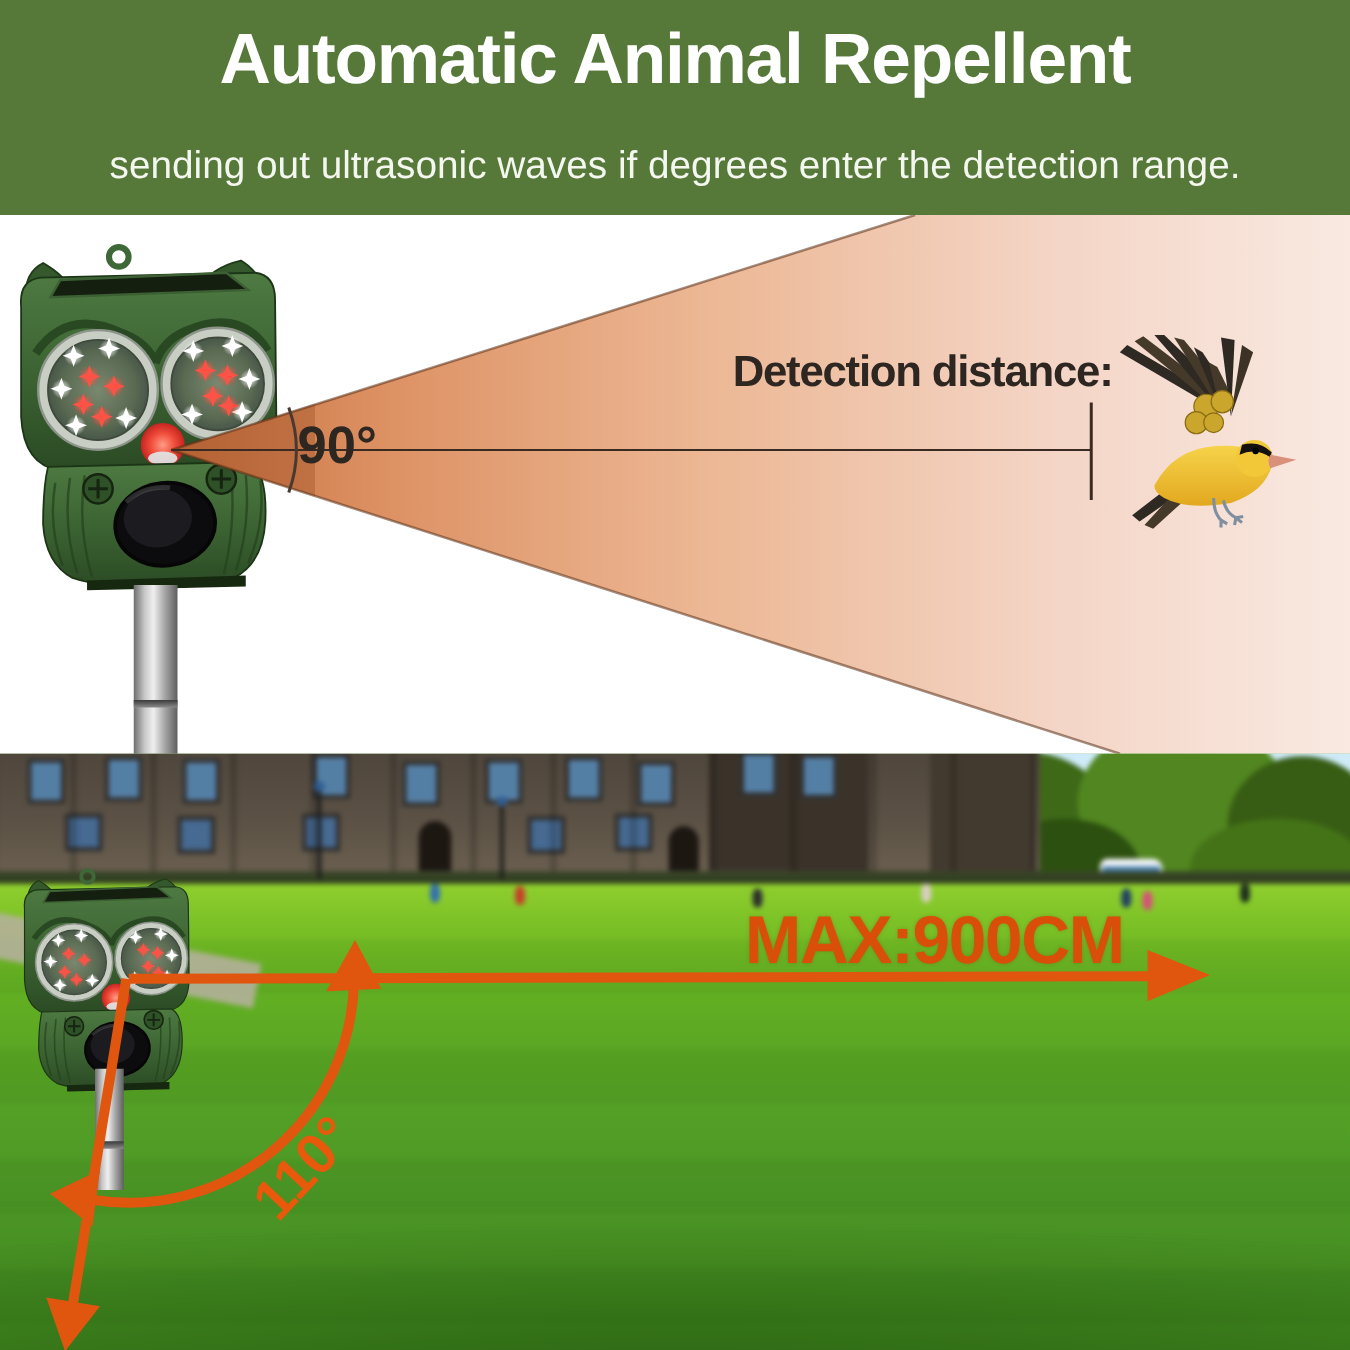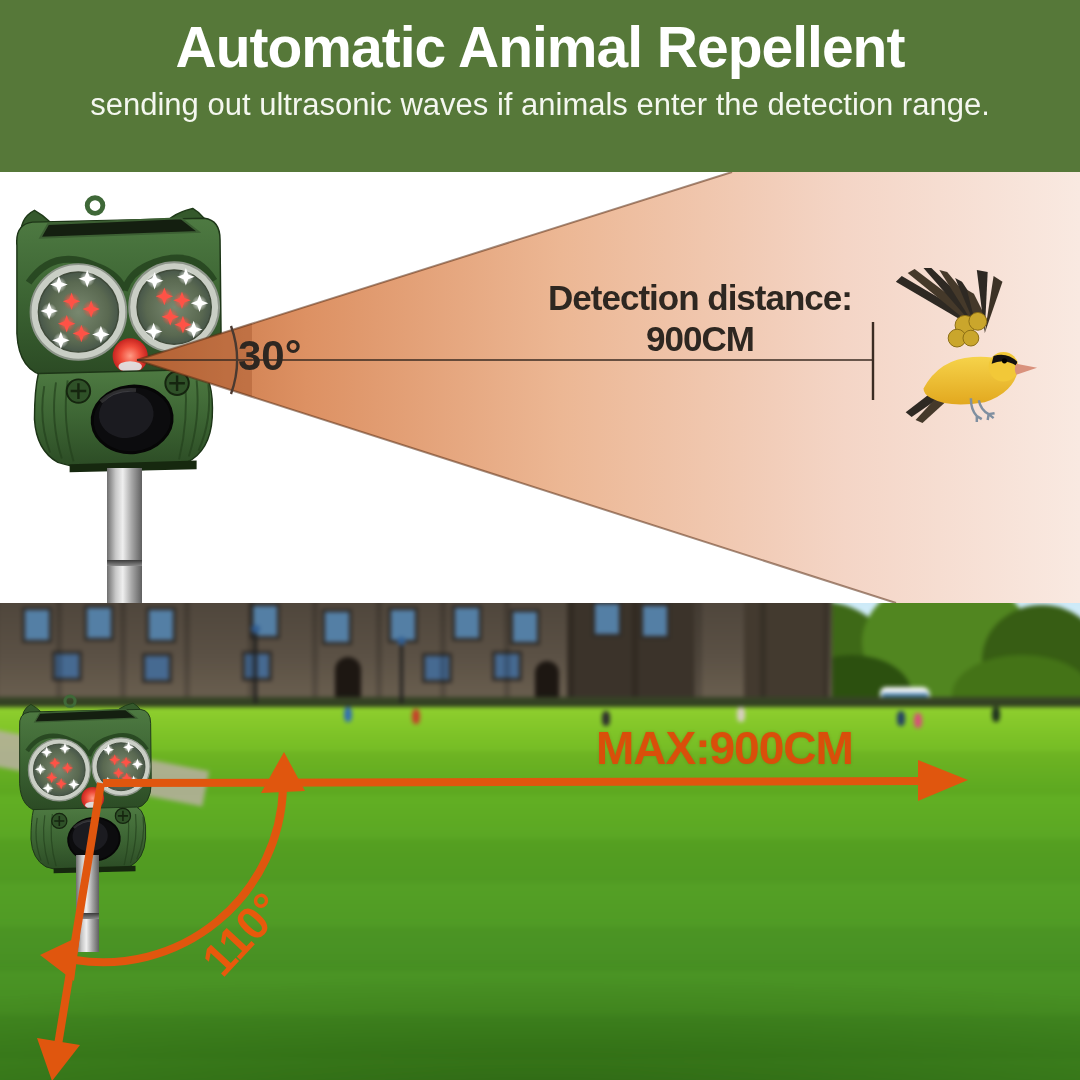--- a/index.html
+++ b/index.html
@@ -2,38 +2,38 @@
 <html><head>
 <meta charset="utf-8">
 <style>
   html,body{margin:0;padding:0;background:#222;}
   .canvas{position:relative;width:1080px;height:1080px;overflow:hidden;background:#fff;
           font-family:"Liberation Sans",sans-serif;}
   .defs-svg{position:absolute;width:0;height:0;}
 
   
   .hero{position:absolute;left:0;top:0;width:1080px;height:172px;background:#567839;
-        display:flex;flex-direction:column;align-items:center;justify-content:flex-start;}
+        display:flex;flex-direction:column;align-items:center;justify-content:flex-start;gap:27px;}
   .hero h1{margin:14px 0 6px 0;font-size:57px;font-weight:bold;letter-spacing:-1px;color:#fff;}
   .hero p{margin:1px 0;font-size:31px;color:#f4f7ef;font-weight:normal;}
 
   
   .diagram{position:absolute;left:0;top:172px;width:1080px;height:431px;background:#fff;}
   .cone{position:absolute;left:0;top:0;}
   .owl-wrap{position:absolute;}
   .top-owl{left:5px;top:13px;width:225px;height:293px;}
   .small-owl{left:12px;top:85px;width:145px;height:189px;}
   .owl-wrap svg{width:100%;height:100%;}
   .pole{position:absolute;background:linear-gradient(90deg,#6e6e6e 0%,#c8c8c8 25%,#efefef 45%,#a8a8a8 70%,#5f5f5f 100%);}
   .pole-top{left:107px;top:296px;width:35px;height:135px;}
   .pole-small{left:76px;top:252px;width:23px;height:97px;}
   .pole .ring{position:absolute;left:0;width:100%;height:6px;background:linear-gradient(180deg,#3a3a3a,#8a8a8a);}
   .label{position:absolute;color:#2e2721;text-align:center;}
   .angle60{left:238px;top:160px;font-size:42px;font-weight:600;}
-  .det{left:510px;top:106px;width:380px;font-size:35px;font-weight:bold;letter-spacing:-1px;line-height:1.16;}
+  .det{left:510px;top:106px;width:380px;font-size:35px;font-weight:bold;letter-spacing:-1px;line-height:1.16;text-align:right;}
   .ultra{left:175px;top:300px;width:330px;font-size:34px;font-weight:600;letter-spacing:-1px;line-height:1.15;color:#38322c;}
   .bird{position:absolute;left:886px;top:96px;}
 
   
   .photo{position:absolute;left:0;top:603px;width:1080px;height:477px;overflow:hidden;background:#5a9a2e;}
   .scene{position:absolute;left:-8px;top:-8px;width:1096px;height:493px;filter:blur(2.2px) saturate(1.12);}
   .scene>div{position:absolute;}
   .sky{left:0;top:0;width:1096px;height:180px;background:linear-gradient(180deg,#cfe9f6,#e9f5fa);}
   .trees{left:760px;top:0;width:336px;height:158px;}
   .blob{position:absolute;border-radius:50%;}
@@ -54,21 +54,21 @@
   .lawn{left:0;top:112px;width:1096px;height:381px;
     background:
       repeating-linear-gradient(180deg,rgba(10,50,0,0) 0 44px,rgba(10,50,0,.06) 44px 88px),
       radial-gradient(140% 50% at 50% 100%, rgba(10,40,0,.25), rgba(0,0,0,0) 60%),
       linear-gradient(180deg,#93cc3c 0%,#7fbd34 9%,#68ad2f 22%,#5ca02f 40%,#539630 62%,#4a8a2a 82%,#417d25 100%);}
   .person{position:absolute;width:8px;height:15px;border-radius:40%;}
   .path{left:-34px;top:152px;width:250px;height:36px;background:#b7b0a2;opacity:.85;transform:rotate(11deg);}
   .lamp{position:absolute;width:3px;background:#1d1d1d;}
   .lamp::after{content:"";position:absolute;left:-3px;top:-6px;width:9px;height:8px;border-radius:50%;background:#355d8c;}
   .ann{position:absolute;left:0;top:0;}
-  .max-label{position:absolute;left:596px;top:118px;width:300px;font-size:46px;font-weight:bold;
+  .max-label{position:absolute;left:596px;top:118px;width:300px;font-size:54px;font-weight:bold;
              letter-spacing:-1px;color:#d94f0a;text-shadow:0 0 3px rgba(120,40,0,.25);}
   .deg-label{position:absolute;left:196px;top:304px;font-size:46px;font-weight:bold;color:#e8590c;
              transform:rotate(-47deg);}
 </style>
 </head>
 <body>
 
 <div class="canvas">
 
   <svg class="defs-svg" aria-hidden="true">
@@ -186,21 +186,21 @@
           <circle cx="176" cy="203" r="12" fill="#2f5128" stroke="#15250f" stroke-width="2"></circle>
           <path d="M168 203 H184 M176 195 V211" stroke="#15250f" stroke-width="2.5"></path>
         </g>
         <path d="M66 286 L196 282 L196 291 L66 294 Z" fill="#16280f"></path>
       </symbol>
     </defs>
   </svg>
 
   <header class="hero">
     <h1>Automatic Animal Repellent</h1>
-    <p>sending out ultrasonic waves if animals enter the detection range.</p>
+    <p>sending out ultrasonic waves if degrees enter the detection range.</p>
   </header>
 
   <section class="diagram">
     <div class="owl-wrap top-owl">
       <svg viewBox="0 0 230 300">
           <use href="#owl"></use>
         </svg>
     </div>
     <div class="pole pole-top">
       <div class="ring" style="top:92px"></div>
@@ -218,24 +218,23 @@
       </defs>
       <polygon points="137,188 732,0 1080,0 1080,431 896,431" fill="url(#coneGrad)"></polygon>
       <polygon points="137,188 252,151 252,225" fill="rgba(140,60,20,.28)"></polygon>
       <line x1="137" y1="188" x2="732" y2="0" stroke="rgba(90,45,20,.55)" stroke-width="2"></line>
       <line x1="137" y1="188" x2="896" y2="431" stroke="rgba(90,45,20,.55)" stroke-width="2"></line>
       <line x1="137" y1="188" x2="873" y2="188" stroke="#3a2b22" stroke-width="1.6"></line>
       <line x1="873" y1="150" x2="873" y2="228" stroke="#3a2b22" stroke-width="2.4"></line>
       <path d="M 231 154 A 100 100 0 0 1 231 222" fill="none" stroke="#4a3930" stroke-width="2.4"></path>
     </svg>
 
-    <div class="label angle60">30°</div>
+    <div class="label angle60">90°</div>
     <div class="label det">
       <div>Detection distance:</div>
-      <div>900CM</div>
     </div>
     <div class="label ultra">
     </div>
 
     <svg class="bird" width="152" height="158" viewBox="0 0 150 160">
       <defs>
         <linearGradient id="gBird" x1="0" y1="0" x2="0" y2="1">
           <stop offset="0" stop-color="#f6d34a"></stop>
             <stop offset="1" stop-color="#e2a81f"></stop>
         </linearGradient>

